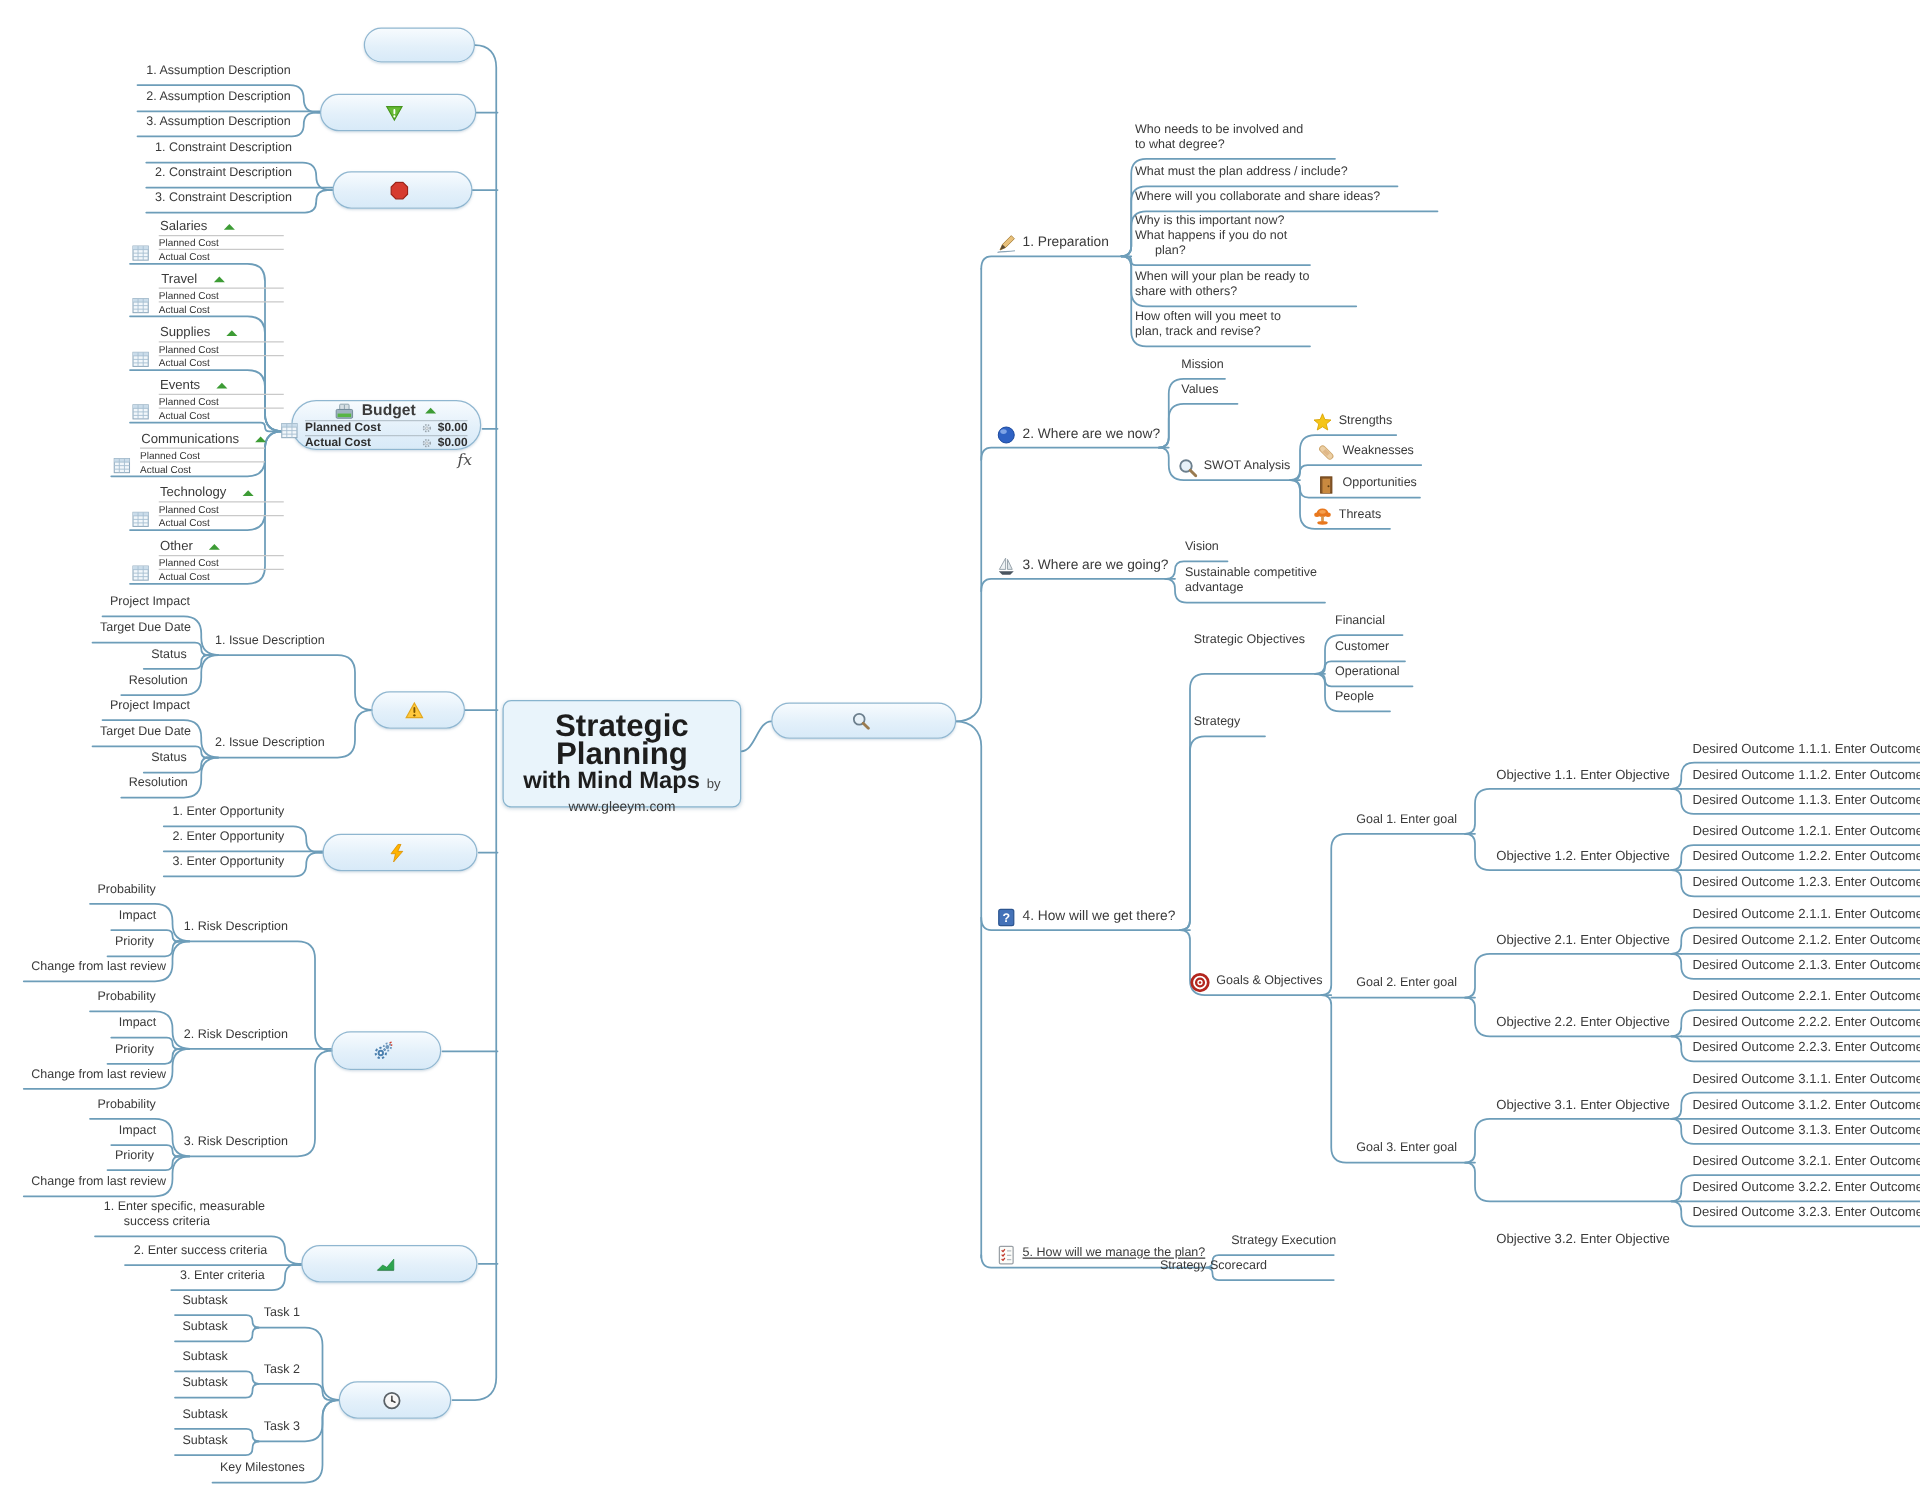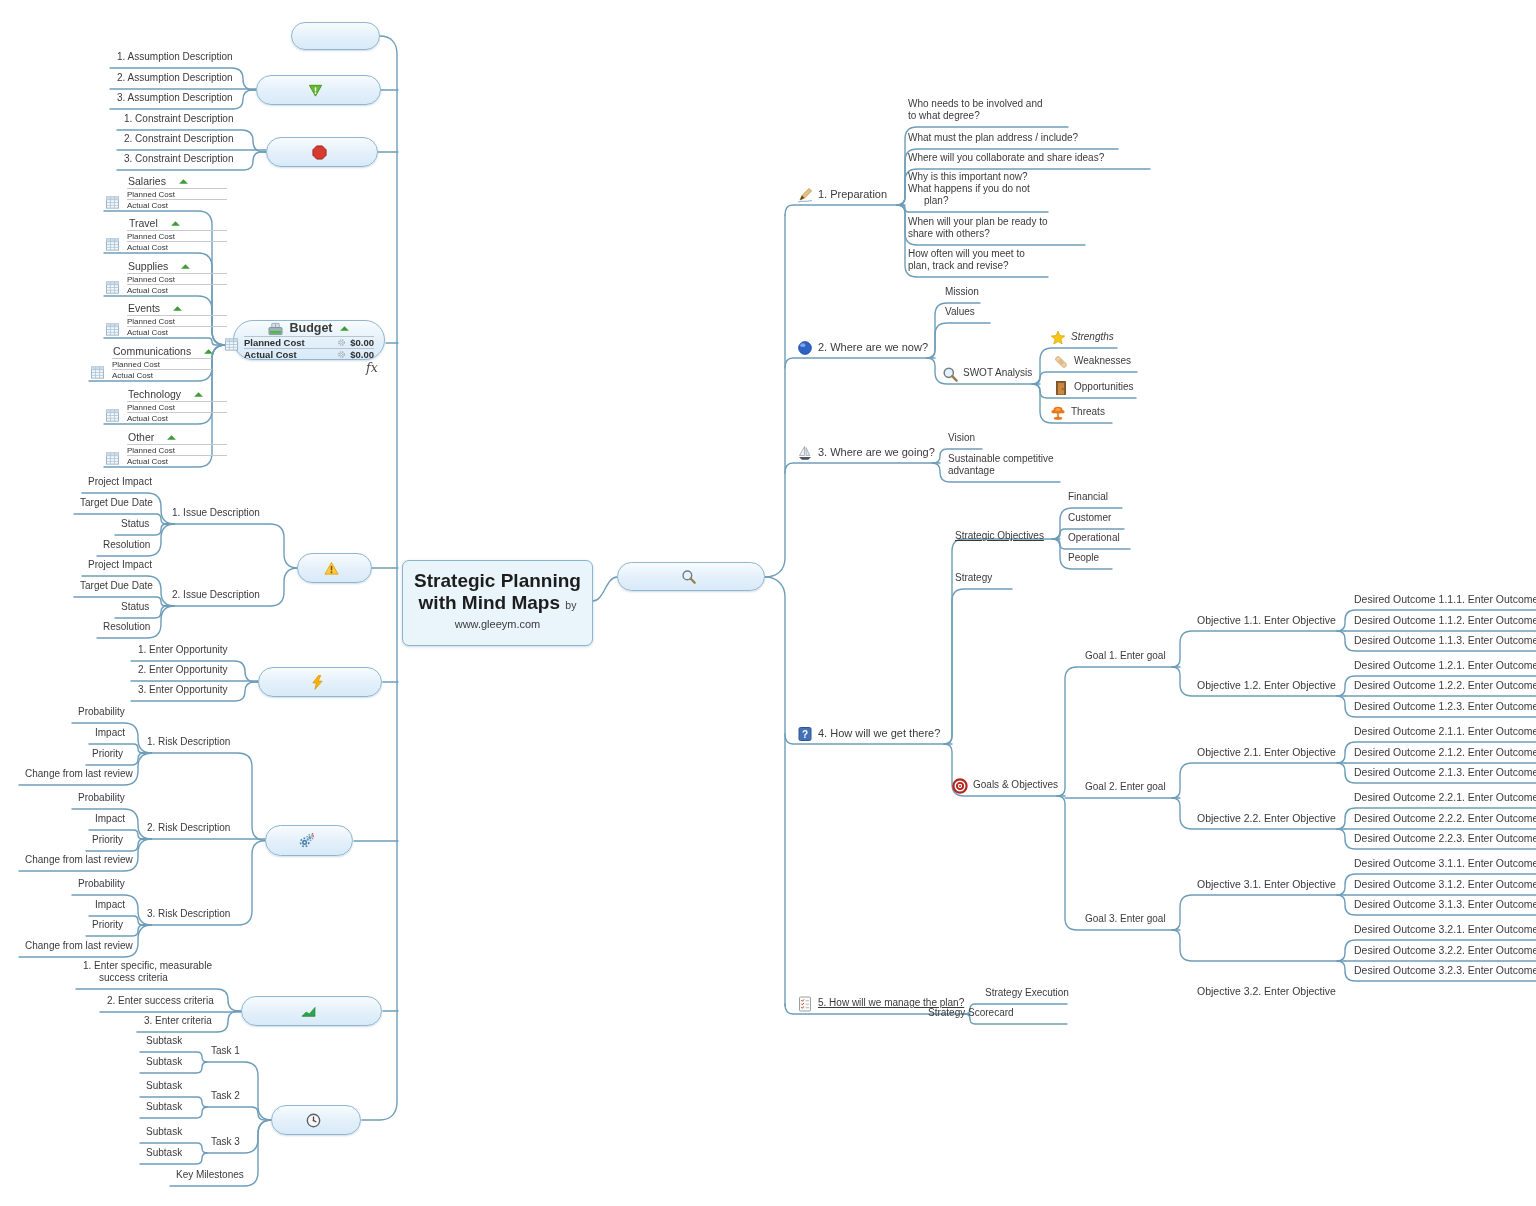--- a/index.html
+++ b/index.html
@@ -12,21 +12,21 @@
         font-size:13px;font-weight:600;color:#3b3b3b;box-sizing:border-box;white-space:nowrap;}
   .picon{width:15px;height:15px;flex:0 0 auto;display:inline-block;}
   .picon svg,.icon svg,.arr svg,.gsm svg{display:block;width:100%;height:100%;}
   .lbl{position:absolute;white-space:nowrap;font-size:10px;line-height:12px;color:#3a3a3a;}
   .lbl.num{font-size:11px;line-height:13px;}
   .lbl.sm{font-size:10.5px;}
   .icon{position:absolute;width:16px;height:16px;}
   #title-box{position:absolute;left:402px;top:560px;width:191px;height:86px;box-sizing:border-box;
         background:#e9f4fb;border:1.5px solid #88b4ce;border-radius:7px;text-align:center;
         box-shadow:0 1px 3px rgba(90,130,160,.3);}
-  .tb1{margin-top:9px;font-size:19px;font-weight:bold;color:#1d1d1d;line-height:22px;}
+  .tb1{margin-top:9px;font-size:25px;font-weight:bold;color:#1d1d1d;line-height:22px;}
   .tb2{font-size:19px;font-weight:bold;color:#1d1d1d;line-height:22px;}
   .tb2 .by{font-size:10.5px;font-weight:normal;color:#444;}
   .tbsite{margin-top:2px;font-size:11px;color:#3a3a3a;}
   .bud{flex-direction:column;padding:2px 9px;gap:0;border-radius:23px;}
   .bhead{display:flex;align-items:center;gap:6px;height:19px;font-size:12.5px;font-weight:600;}
   .bprow{display:flex;align-items:center;gap:4px;border-top:1px solid #b7c4cd;height:12px;
          width:130px;font-size:9.5px;font-weight:bold;color:#2e2e2e;}
   .bprow .sp{flex:1;}
   .gsm{width:9px;height:9px;display:inline-block;}
   .bcat-name{position:absolute;display:flex;align-items:center;gap:12px;font-size:10.5px;
@@ -455,21 +455,21 @@
     </div>
     <div class="lbl" style="left: 945px; top: 286px;"><span>Mission</span></div>
     <div class="lbl" style="left: 945px; top: 306px;"><span>Values</span></div>
     <div class="lbl" style="left: 963px; top: 367px;"><span>SWOT Analysis</span></div>
     <div class="icon" style="left: 942px; top: 366px; width: 16px; height: 16px;">
       <svg viewBox="0 0 16 16">
         <circle cx="6.8" cy="6.8" r="4.6" fill="#e7f1f8" stroke="#6c7f8d" stroke-width="1.5"></circle>
         <line x1="10.2" y1="10.2" x2="14.6" y2="14.6" stroke="#9a7b4f" stroke-width="2.4" stroke-linecap="round"></line>
       </svg>
     </div>
-    <div class="lbl" style="left: 1071px; top: 331px; font-style: italic;"><span>Strengths</span></div>
+    <div class="lbl" style="left: 1071px; top: 331px;"><span>Strengths</span></div>
     <div class="icon" style="left: 1050px; top: 330px; width: 16px; height: 16px;">
       <svg viewBox="0 0 16 16">
         <polygon points="8,1 9.9,5.6 14.8,6 11,9.2 12.2,14 8,11.4 3.8,14 5,9.2 1.2,6 6.1,5.6" fill="#f5c518" stroke="#d9a400" stroke-width="0.7"></polygon>
       </svg>
     </div>
     <div class="lbl" style="left: 1074px; top: 355px;"><span>Weaknesses</span></div>
     <div class="icon" style="left: 1053px; top: 354px; width: 16px; height: 16px;">
       <svg viewBox="0 0 16 16">
         <g transform="rotate(45 8 8)">
           <rect x="1.5" y="5.6" width="13" height="4.8" rx="2.4" fill="#eccfa4" stroke="#cfa76e" stroke-width="0.8"></rect>
@@ -509,21 +509,21 @@
       <span style="display: block;">Sustainable competitive</span>
       <span style="display: block;">advantage</span>
     </div>
     <div class="lbl num" style="left: 818px; top: 727px;"><span>4. How will we get there?</span></div>
     <div class="icon" style="left: 797px; top: 726px; width: 16px; height: 16px;">
       <svg viewBox="0 0 16 16">
         <rect x="2" y="1.5" width="12" height="13" rx="1.5" fill="#4472b8" stroke="#2c5590" stroke-width="1"></rect>
         <text x="8" y="11.5" font-size="10" font-weight="bold" fill="#fff" text-anchor="middle" font-family="Liberation Sans, sans-serif">?</text>
       </svg>
     </div>
-    <div class="lbl" style="left: 955px; top: 530px; text-decoration: underline;"><span>Strategic Objectives</span></div>
+    <div class="lbl" style="left: 955px; top: 506px;"><span>Strategic Objectives</span></div>
     <div class="lbl" style="left: 1068px; top: 491px;"><span>Financial</span></div>
     <div class="lbl" style="left: 1068px; top: 512px;"><span>Customer</span></div>
     <div class="lbl" style="left: 1068px; top: 532px;"><span>Operational</span></div>
     <div class="lbl" style="left: 1068px; top: 552px;"><span>People</span></div>
     <div class="lbl" style="left: 955px; top: 572px;"><span>Strategy</span></div>
     <div class="lbl" style="left: 973px; top: 779px;"><span>Goals &amp; Objectives</span></div>
     <div class="icon" style="left: 952px; top: 778px; width: 16px; height: 16px;">
       <svg viewBox="0 0 16 16">
         <circle cx="8" cy="8" r="6.6" fill="#fff" stroke="#b3261e" stroke-width="2.2"></circle>
         <circle cx="8" cy="8" r="3.1" fill="#fff" stroke="#b3261e" stroke-width="1.9"></circle>

